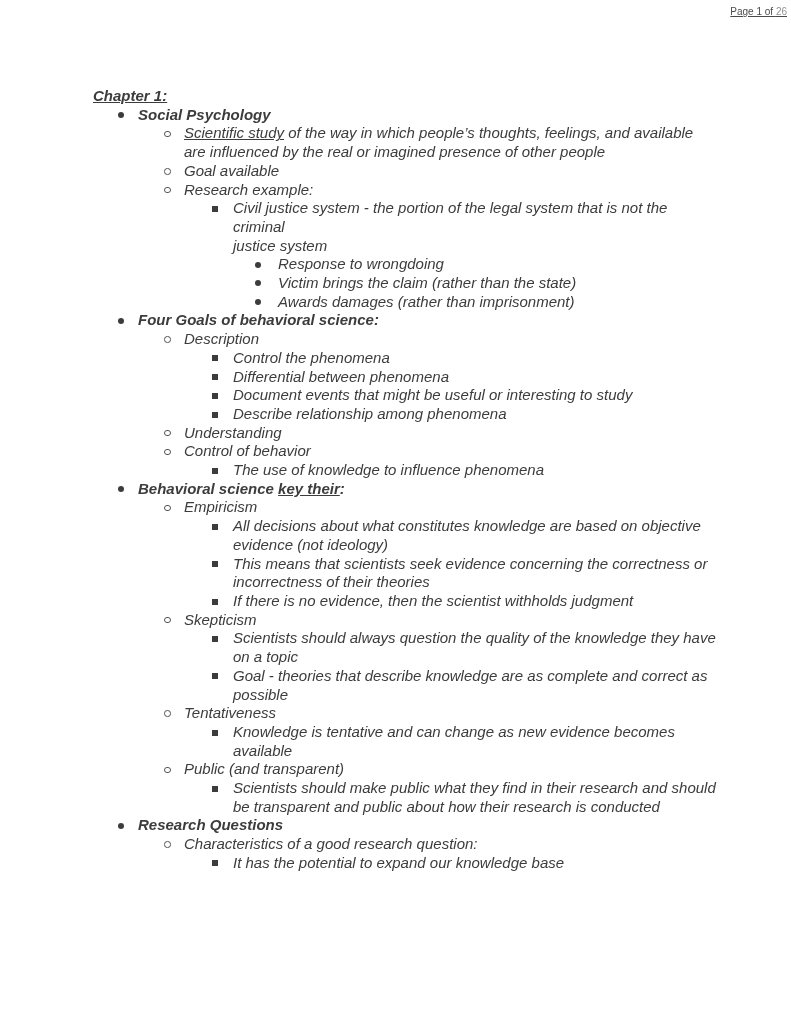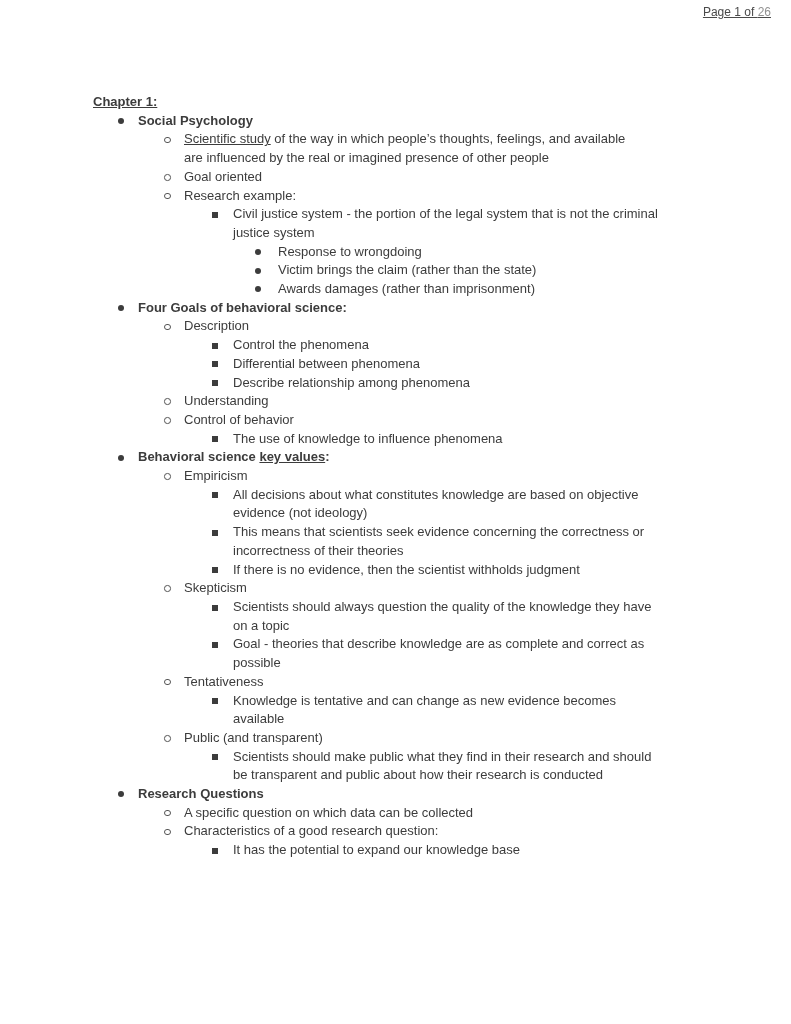--- a/index.html
+++ b/index.html
@@ -16,37 +16,38 @@
     overflow: hidden;
   }
   .page {
     position: absolute;
     inset: 0;
     background: #ffffff;
   }
   .header-field {
     position: absolute;
     top: 6px;
-    right: 20px;
-    font-size: 12px;
+    right: 4px;
+    font-size: 10px;
     line-height: 12px;
     color: #4a4a4a;
     text-decoration: underline;
     white-space: nowrap;
   }
   .header-field .total {
     color: #919191;
   }
   .content {
     position: absolute;
     left: 93px;
-    top: 93px;
+    top: 87px;
     width: 624px;
-    font-size: 13px;
+    font-size: 15px;
     line-height: 18.7px;
+    font-style: italic;
   }
   .item {
     position: relative;
     white-space: pre-wrap;
   }
   .lvl0 { padding-left: 0; }
   .lvl1 { padding-left: 45px; }
   .lvl2 { padding-left: 91px; }
   .lvl3 { padding-left: 140px; }
   .lvl4 { padding-left: 185px; }
@@ -78,52 +79,52 @@
   <div class="header-field">
     <span>Page 1 of </span><span class="total">26</span>
   </div>
 
   <div class="content">
 
   <div class="item lvl0"><span class="txt"><span class="bold underline">Chapter 1:</span></span></div>
       <div class="item lvl1"><span class="b disc"></span><span class="txt"><span class="bold">Social Psychology</span></span></div>
       <div class="item lvl2"><span class="b circle"></span><span class="txt"><span class="underline">Scientific study</span><span> of the way in which people’s thoughts, feelings, and available
 are influenced by the real or imagined presence of other people</span></span></div>
-      <div class="item lvl2"><span class="b circle"></span><span class="txt"><span>Goal oriented</span></span></div>
+      <div class="item lvl2"><span class="b circle"></span><span class="txt"><span>Goal available</span></span></div>
       <div class="item lvl2"><span class="b circle"></span><span class="txt"><span>Research example:</span></span></div>
       <div class="item lvl3"><span class="b square"></span><span class="txt"><span>Civil justice system - the portion of the legal system that is not the criminal
 justice system</span></span></div>
       <div class="item lvl4"><span class="b disc"></span><span class="txt"><span>Response to wrongdoing</span></span></div>
       <div class="item lvl4"><span class="b disc"></span><span class="txt"><span>Victim brings the claim (rather than the state)</span></span></div>
       <div class="item lvl4"><span class="b disc"></span><span class="txt"><span>Awards damages (rather than imprisonment)</span></span></div>
       <div class="item lvl1"><span class="b disc"></span><span class="txt"><span class="bold">Four Goals of behavioral science:</span></span></div>
       <div class="item lvl2"><span class="b circle"></span><span class="txt"><span>Description</span></span></div>
       <div class="item lvl3"><span class="b square"></span><span class="txt"><span>Control the phenomena</span></span></div>
       <div class="item lvl3"><span class="b square"></span><span class="txt"><span>Differential between phenomena</span></span></div>
+      <div class="item lvl3"><span class="b square"></span><span class="txt"><span>Document events that might be useful or interesting to study</span></span></div>
       <div class="item lvl3"><span class="b square"></span><span class="txt"><span>Describe relationship among phenomena</span></span></div>
       <div class="item lvl2"><span class="b circle"></span><span class="txt"><span>Understanding</span></span></div>
       <div class="item lvl2"><span class="b circle"></span><span class="txt"><span>Control of behavior</span></span></div>
       <div class="item lvl3"><span class="b square"></span><span class="txt"><span>The use of knowledge to influence phenomena</span></span></div>
-      <div class="item lvl1"><span class="b disc"></span><span class="txt"><span class="bold">Behavioral science </span><span class="bold underline">key values</span><span class="bold">:</span></span></div>
+      <div class="item lvl1"><span class="b disc"></span><span class="txt"><span class="bold">Behavioral science </span><span class="bold underline">key their</span><span class="bold">:</span></span></div>
       <div class="item lvl2"><span class="b circle"></span><span class="txt"><span>Empiricism</span></span></div>
       <div class="item lvl3"><span class="b square"></span><span class="txt"><span>All decisions about what constitutes knowledge are based on objective
 evidence (not ideology)</span></span></div>
       <div class="item lvl3"><span class="b square"></span><span class="txt"><span>This means that scientists seek evidence concerning the correctness or
 incorrectness of their theories</span></span></div>
       <div class="item lvl3"><span class="b square"></span><span class="txt"><span>If there is no evidence, then the scientist withholds judgment</span></span></div>
       <div class="item lvl2"><span class="b circle"></span><span class="txt"><span>Skepticism</span></span></div>
       <div class="item lvl3"><span class="b square"></span><span class="txt"><span>Scientists should always question the quality of the knowledge they have
 on a topic</span></span></div>
       <div class="item lvl3"><span class="b square"></span><span class="txt"><span>Goal - theories that describe knowledge are as complete and correct as
 possible</span></span></div>
       <div class="item lvl2"><span class="b circle"></span><span class="txt"><span>Tentativeness</span></span></div>
       <div class="item lvl3"><span class="b square"></span><span class="txt"><span>Knowledge is tentative and can change as new evidence becomes
 available</span></span></div>
       <div class="item lvl2"><span class="b circle"></span><span class="txt"><span>Public (and transparent)</span></span></div>
       <div class="item lvl3"><span class="b square"></span><span class="txt"><span>Scientists should make public what they find in their research and should
 be transparent and public about how their research is conducted</span></span></div>
       <div class="item lvl1"><span class="b disc"></span><span class="txt"><span class="bold">Research Questions</span></span></div>
-      <div class="item lvl2"><span class="b circle"></span><span class="txt"><span>A specific question on which data can be collected</span></span></div>
       <div class="item lvl2"><span class="b circle"></span><span class="txt"><span>Characteristics of a good research question:</span></span></div>
       <div class="item lvl3"><span class="b square"></span><span class="txt"><span>It has the potential to expand our knowledge base</span></span></div>
     </div>
 
 </div>
 
 </body></html>

